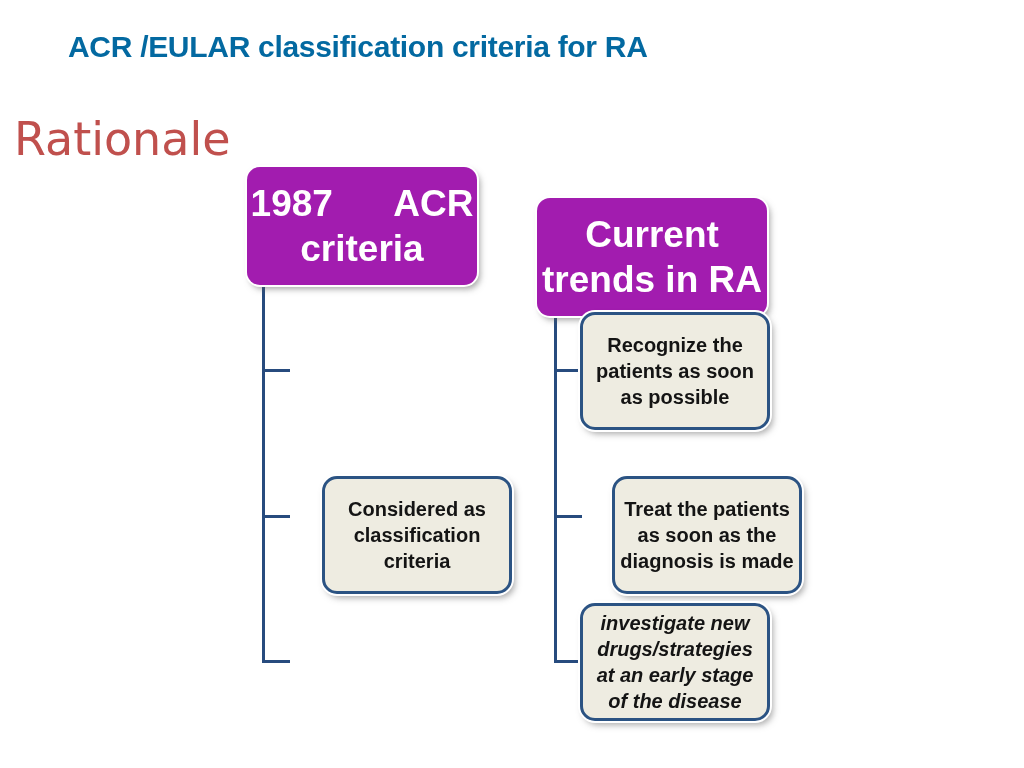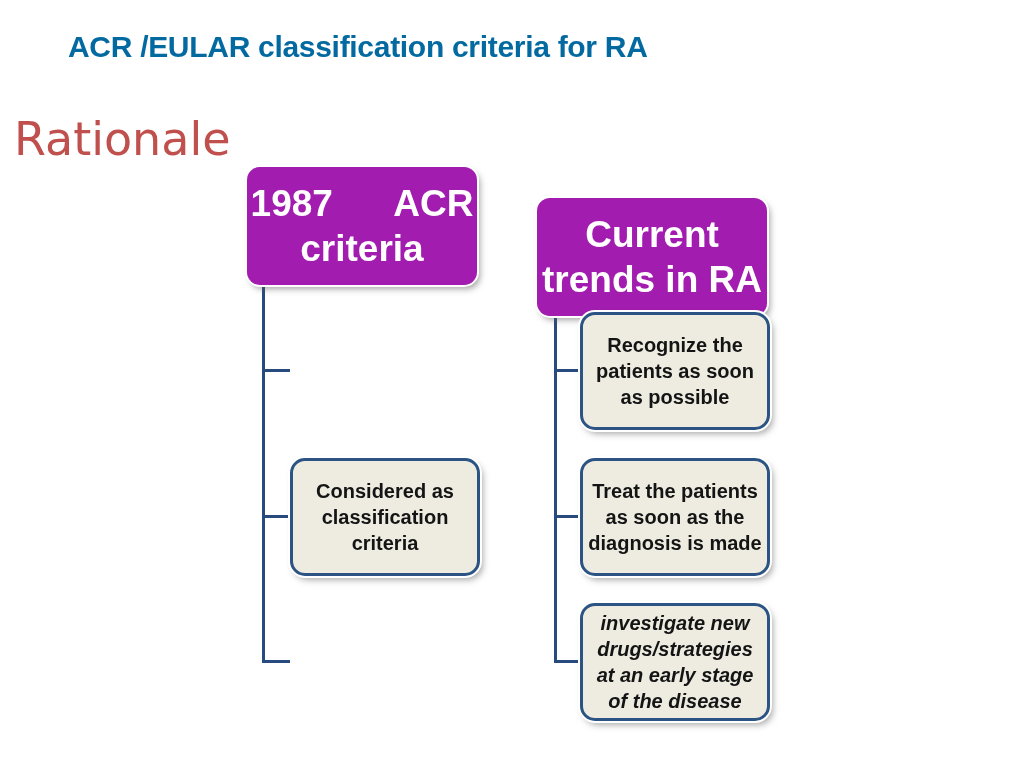--- a/index.html
+++ b/index.html
@@ -50,21 +50,21 @@
     box-shadow:0 0 0 2px #ffffff, 3px 4px 6px rgba(90,90,90,0.5);
     display:flex;align-items:center;justify-content:center;
     text-align:center;
     color:#141414;
     font-size:20px;font-weight:bold;line-height:26px;
     white-space:pre-wrap;
   }
   .col-left{left:290px;}
   .col-right{left:580px;}
   .row-0{top:312px;}
-  .row-1{top:458px;}
+  .row-1{top:476px;margin-left:32px;}
   .row-2{top:603px;font-style:italic;}
   .connector{
     position:absolute;
     background:#274B7E;
   }
   .trunk{width:3px;top:285px;height:377px;}
   .trunk-left{left:262px;}
   .trunk-right{left:554px;}
   .branch{height:3px;width:28px;}
   .branch-left{left:262px;}

